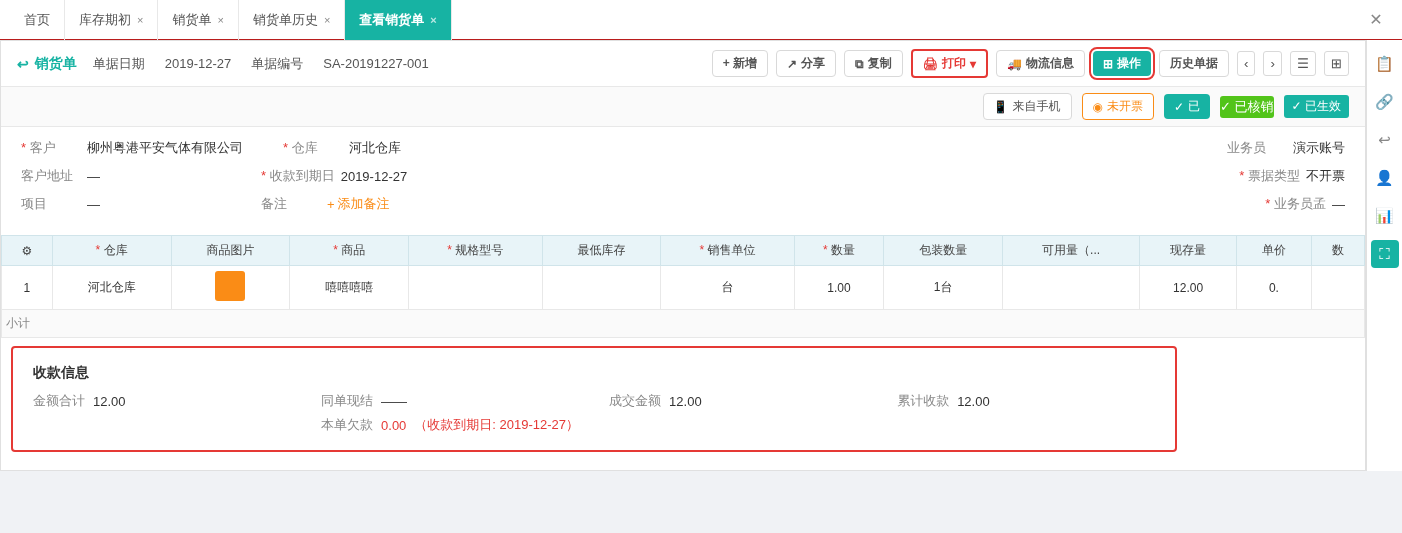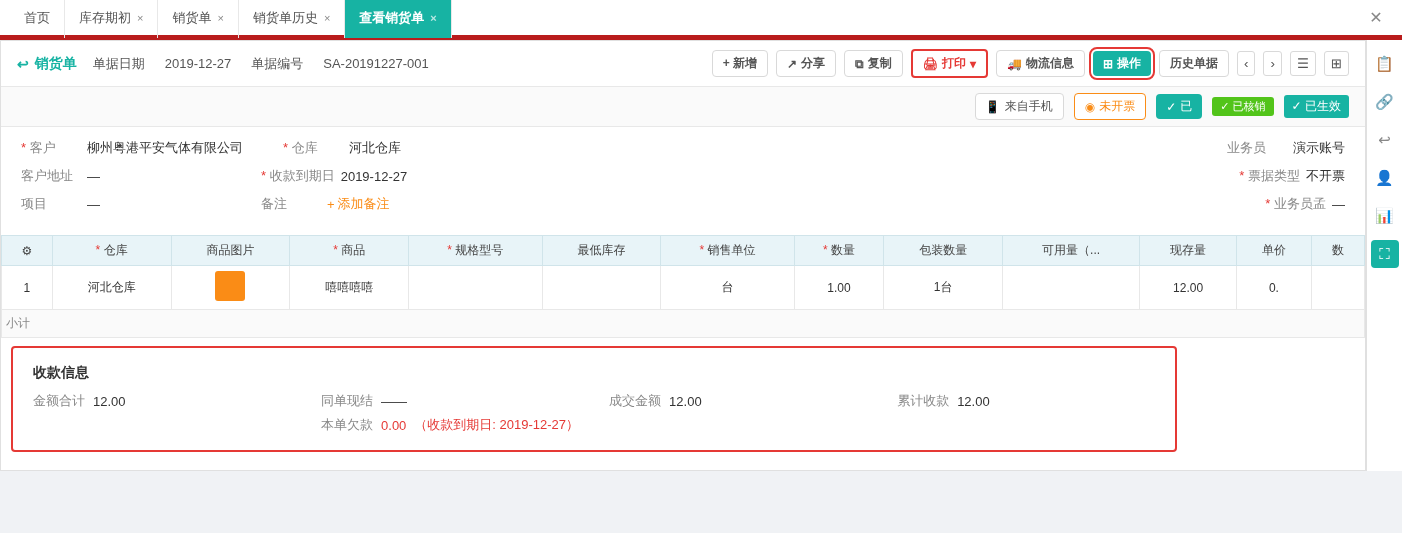--- a/index.html
+++ b/index.html
@@ -1,21 +1,21 @@
 <!DOCTYPE html>
 <html><head>
   <meta charset="utf-8">
   <style>
     * { box-sizing: border-box; margin: 0; padding: 0; }
     body { font-family: 'Microsoft YaHei', Arial, sans-serif; font-size: 13px; background: #f0f2f5; color: #333; }
 
     
     .tab-bar {
       display: flex; align-items: center; background: #fff;
-      border-bottom: 5px solid #b91c1c; padding: 0 10px;
+      border-bottom: 1px solid #b91c1c; padding: 0 10px;
       height: 40px; gap: 0;
     }
     .tab-item {
       display: flex; align-items: center; padding: 0 14px;
       height: 40px; cursor: pointer; font-size: 13px;
       border-right: 1px solid #e8e8e8; white-space: nowrap;
       gap: 6px; color: #555;
     }
     .tab-item.active {
       background: #17b3a3; color: #fff; font-weight: bold;
@@ -79,21 +79,21 @@
     }
     .btn-sub.orange { border-color: #fa8c16; color: #fa8c16; }
     .btn-confirm {
       display: flex; align-items: center; gap: 4px;
       padding: 4px 10px; border-radius: 4px;
       background: #17b3a3; color: #fff; border: none;
       cursor: pointer; font-size: 12px;
     }
     .status-badge-green {
       background: #52c41a; color: #fff; border-radius: 3px;
-      padding: 2px 8px; font-size: 11px;
+      padding: 2px 0; font-size: 13px;
     }
     .status-badge-teal {
       background: #17b3a3; color: #fff; border-radius: 3px;
       padding: 3px 8px; font-size: 12px;
     }
 
     
     .form-section { padding: 12px 20px; background: #fff; }
     .form-row { display: flex; align-items: center; margin-bottom: 10px; gap: 40px; flex-wrap: wrap; }
     .form-field { display: flex; align-items: center; gap: 6px; min-width: 200px; }

